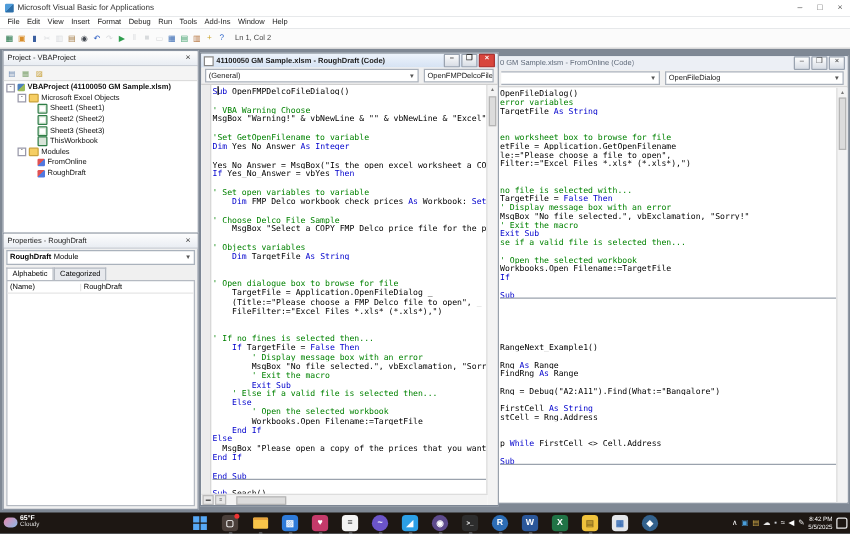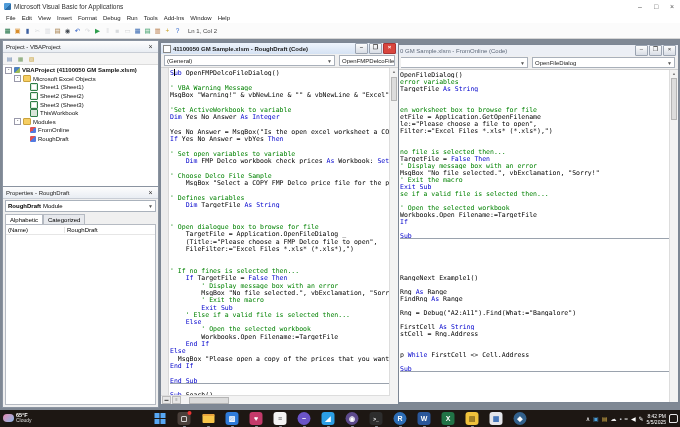--- a/index.html
+++ b/index.html
@@ -269,36 +269,36 @@
         <span class="cmb" style="flex:1;">
           <span>OpenFMPDelcoFileDialog</span>
 
         </span>
       </div>
       <div class="cw-body">
         <div class="cmargin"></div>
         <div class="code" id="code-main" style="bottom:8px;">
             <div class="ln"><span class="kw">Sub</span> OpenFMPDelcoFileDialog()</div>
             <div class="ln">&nbsp;</div>
-            <div class="ln cm">' VBA Warning Message</div>
+            <div class="ln cm">' VBA Warning Choose</div>
             <div class="ln">MsgBox "Warning!" &amp; vbNewLine &amp; "" &amp; vbNewLine &amp; "Excel"</div>
             <div class="ln">&nbsp;</div>
-            <div class="ln cm">'Set ActiveWorkbook to variable</div>
+            <div class="ln cm">'Set GetOpenFilename to variable</div>
             <div class="ln"><span class="kw">Dim</span> Yes_No_Answer <span class="kw">As</span> <span class="kw">Integer</span></div>
             <div class="ln">&nbsp;</div>
             <div class="ln">Yes_No_Answer = MsgBox("Is the open excel worksheet a CO"</div>
             <div class="ln"><span class="kw">If</span> Yes_No_Answer = vbYes <span class="kw">Then</span></div>
             <div class="ln">&nbsp;</div>
             <div class="ln cm">' Set open variables to variable</div>
             <div class="ln">    <span class="kw">Dim</span> FMP_Delco_workbook_check_prices <span class="kw">As</span> Workbook: <span class="kw">Set</span></div>
             <div class="ln">&nbsp;</div>
             <div class="ln cm">' Choose Delco File Sample</div>
             <div class="ln">    MsgBox "Select a COPY FMP Delco price file for the p"</div>
             <div class="ln">&nbsp;</div>
-            <div class="ln cm">' Defines variables</div>
+            <div class="ln cm">' Objects variables</div>
             <div class="ln">    <span class="kw">Dim</span> TargetFile <span class="kw">As</span> <span class="kw">String</span></div>
             <div class="ln">&nbsp;</div>
             <div class="ln">&nbsp;</div>
             <div class="ln cm">' Open dialogue box to browse for file</div>
             <div class="ln">    TargetFile = Application.OpenFileDialog _</div>
             <div class="ln">    (Title:="Please choose a FMP Delco file to open", _</div>
             <div class="ln">    FileFilter:="Excel Files *.xls* (*.xls*),")</div>
             <div class="ln">&nbsp;</div>
             <div class="ln">&nbsp;</div>
             <div class="ln cm">' If no fines is selected then...</div>
@@ -358,21 +358,21 @@
             <div class="ln cm">error variables</div>
             <div class="ln">TargetFile <span class="kw">As</span> <span class="kw">String</span></div>
             <div class="ln">&nbsp;</div>
             <div class="ln">&nbsp;</div>
             <div class="ln cm">en worksheet box to browse for file</div>
             <div class="ln">etFile = Application.GetOpenFilename _</div>
             <div class="ln">le:="Please choose a file to open", _</div>
             <div class="ln">Filter:="Excel Files *.xls* (*.xls*),")</div>
             <div class="ln">&nbsp;</div>
             <div class="ln">&nbsp;</div>
-            <div class="ln cm">no file is selected then...</div>
+            <div class="ln cm">no file is selected with...</div>
             <div class="ln">TargetFile = <span class="kw">False</span> <span class="kw">Then</span></div>
             <div class="ln cm">' Display message box with an error</div>
             <div class="ln">MsgBox "No file selected.", vbExclamation, "Sorry!"</div>
             <div class="ln cm">' Exit the macro</div>
             <div class="ln"><span class="kw">Exit</span> <span class="kw">Sub</span></div>
             <div class="ln cm">se if a valid file is selected then...</div>
             <div class="ln">&nbsp;</div>
             <div class="ln cm">' Open the selected workbook</div>
             <div class="ln">Workbooks.Open Filename:=TargetFile</div>
             <div class="ln"><span class="kw">If</span></div>

